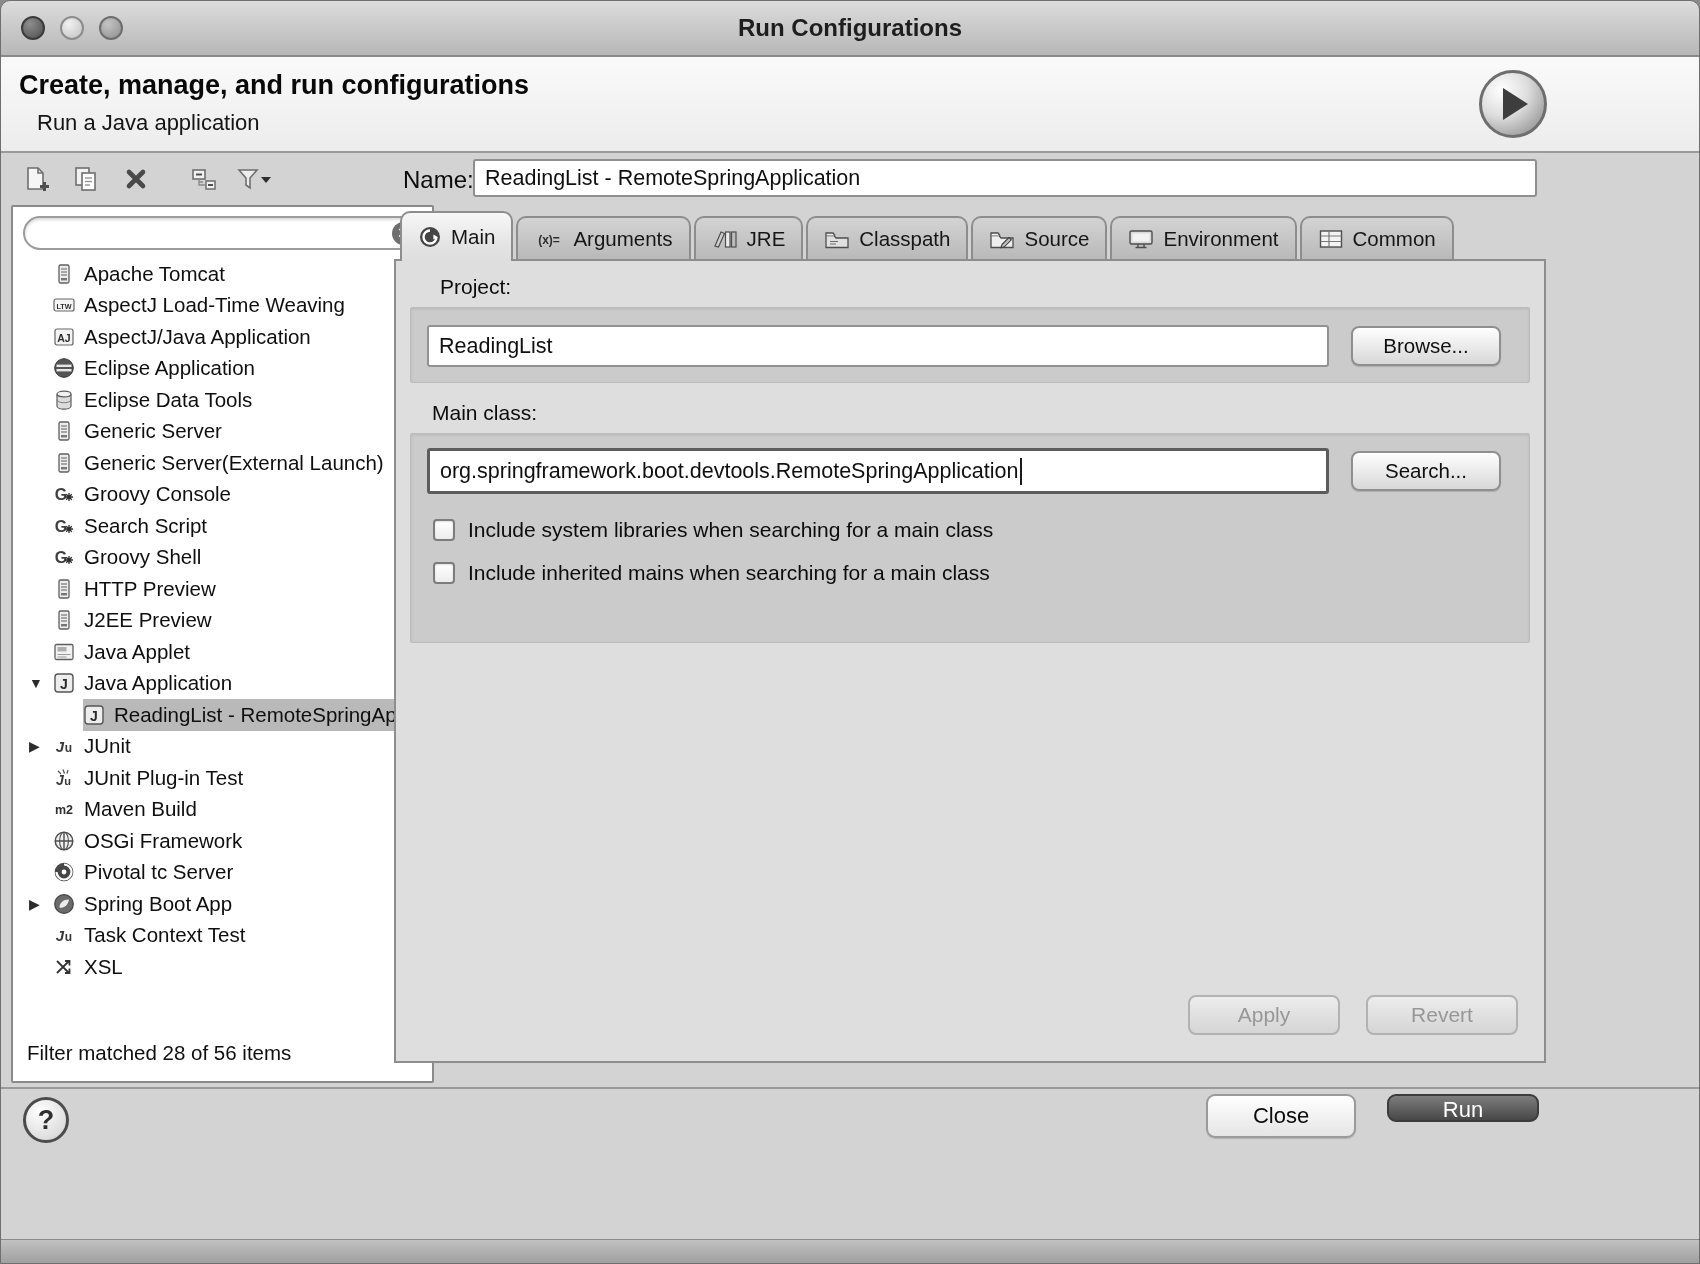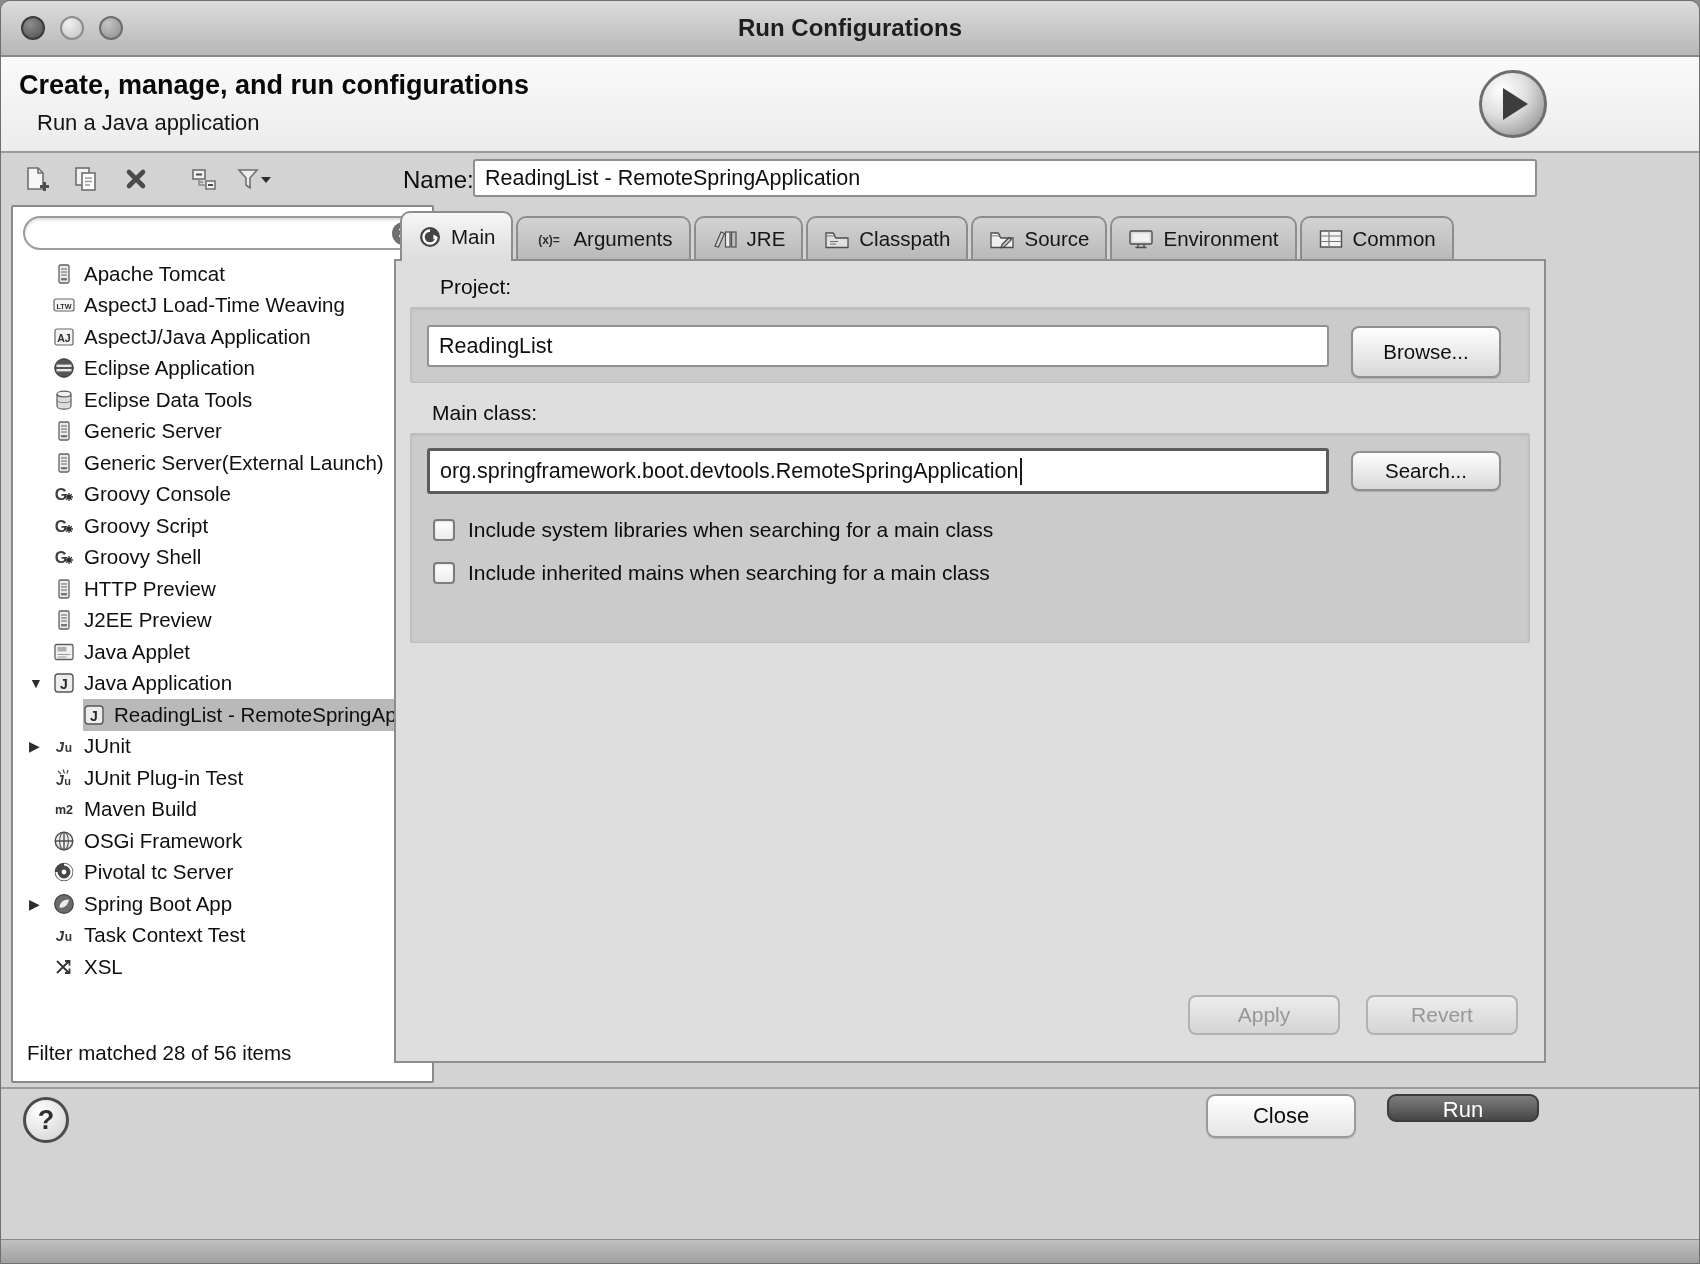--- a/index.html
+++ b/index.html
@@ -134,21 +134,21 @@
   .proj-field { left: 16px; top: 17px; width: 902px; height: 42px; }
   .mc-field { left: 16px; top: 14px; width: 902px; height: 46px; border: 3px solid #5c5c5c; }
   .caret { width: 2px; height: 27px; background: #1b1b1b; margin-left: 2px; flex: none; }
 
   .btn {
     font-family: inherit; font-size: 20.5px; color: #0f0f0f;
     background: linear-gradient(#fefefe, #d8d8d8);
     border: 2px solid #8f8f8f; border-radius: 8px;
     box-shadow: 0 1px 1px rgba(0,0,0,.15);
   }
-  .browse { position: absolute; right: 28px; top: 18px; width: 150px; height: 52px; }
+  .browse { position: absolute; right: 28px; top: 18px; width: 150px; height: 40px; }
   .search { position: absolute; right: 28px; top: 17px; width: 150px; height: 40px; }
 
   .options { position: absolute; left: 22px; top: 74px; right: 20px; }
   .opt-row { display: flex; align-items: center; height: 43px; gap: 13px; }
   .checkbox {
     width: 22px; height: 22px; flex: none;
     border: 2px solid #7c7c7c; border-radius: 4px;
     background: linear-gradient(#ffffff, #ececec);
     box-shadow: inset 0 1px 2px rgba(0,0,0,.12);
   }
@@ -350,21 +350,21 @@
         </div>
         <div class="tree-row">
           <span class="tree-arrow"></span>
           <span class="tree-hl">
             <span class="tree-icon">
               <svg width="22" height="22" viewBox="0 0 22 22">
                 <text x="8" y="17" font-size="16" font-weight="bold" text-anchor="middle" fill="#3f3f3f">G</text>
                 <path d="M16 10v8M12 14h8M13.2 11.2l5.6 5.6M18.8 11.2l-5.6 5.6" stroke="#2e2e2e" stroke-width="1.3"></path>
               </svg>
             </span>
-            <span class="tree-label">Groovy Script</span>
+            <span class="tree-label">Search Script</span>
           </span>
         </div>
         <div class="tree-row">
           <span class="tree-arrow"></span>
           <span class="tree-hl">
             <span class="tree-icon">
               <svg width="22" height="22" viewBox="0 0 22 22">
                 <text x="8" y="17" font-size="16" font-weight="bold" text-anchor="middle" fill="#3f3f3f">G</text>
                 <path d="M16 10v8M12 14h8M13.2 11.2l5.6 5.6M18.8 11.2l-5.6 5.6" stroke="#2e2e2e" stroke-width="1.3"></path>
               </svg>

